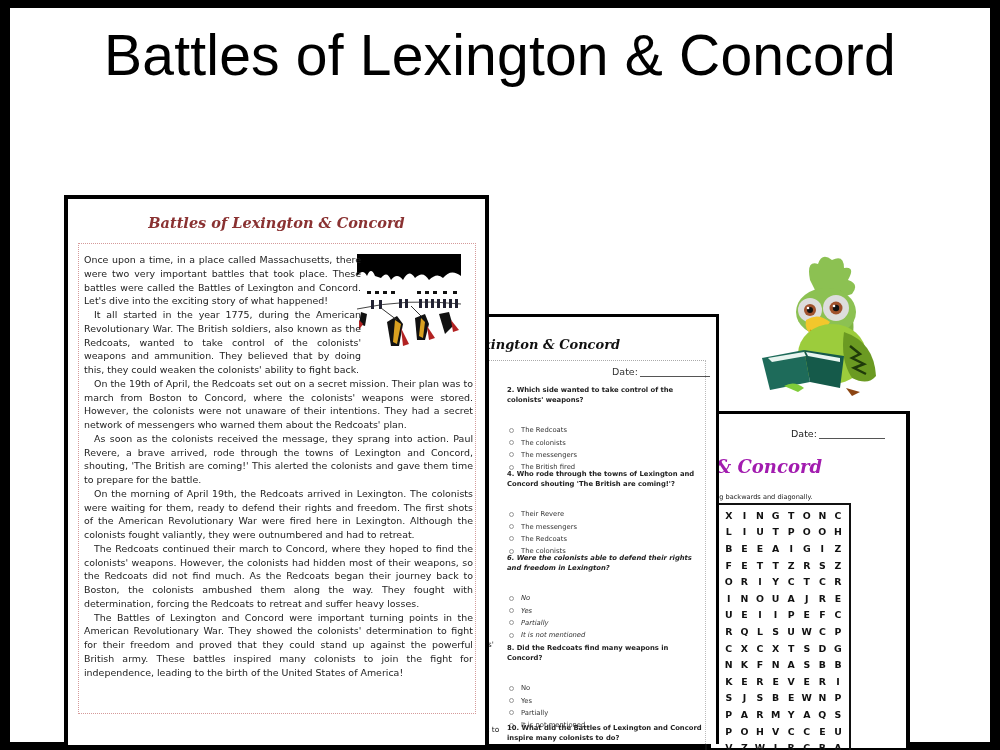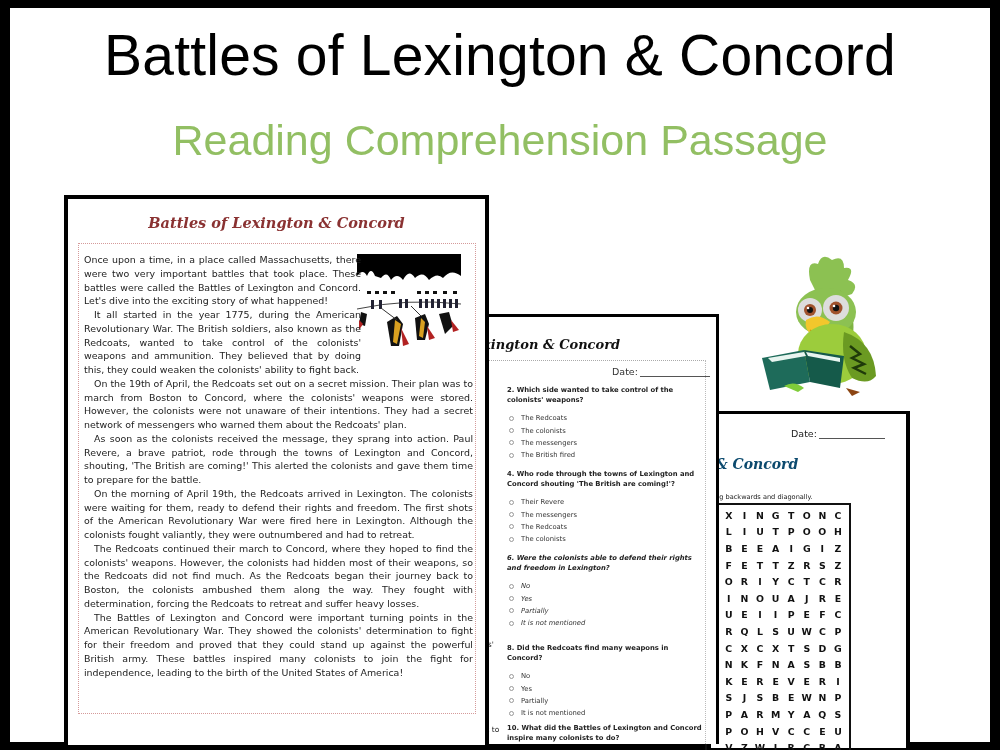--- a/index.html
+++ b/index.html
@@ -18,21 +18,21 @@
     font-family: "Liberation Sans", sans-serif; font-size: 43px; color: #92bf63;
   }
 
   
   .page-right {
     position: absolute; left: 708px; top: 411px; width: 202px; height: 340px;
     background: #fff; border: 3px solid #000; border-right-width: 4px;
   }
   .page-right .date { position: absolute; left: 80px; top: 14px; font-family: "DejaVu Sans", sans-serif; font-size: 9.5px; color: #222; }
   .page-right .date-line { display: inline-block; width: 66px; border-bottom: 1px solid #555; height: 9px; vertical-align: bottom; margin-left: 2px; }
-  .page-right .title { position: absolute; left: 4px; top: 42px; font-family: "DejaVu Serif", serif; font-style: italic; font-weight: bold; font-size: 14px; color: #0c4a6e; }
+  .page-right .title { position: absolute; left: 4px; top: 42px; font-family: "DejaVu Serif", serif; font-style: italic; font-weight: bold; font-size: 18px; color: #a21caf; }
   .page-right .instr { position: absolute; left: 4px; top: 79px; font-family: "DejaVu Sans", sans-serif; font-size: 6.6px; color: #222; white-space: nowrap; }
   .grid-box {
     position: absolute; left: -6px; top: 89px; width: 146px; height: 260px;
     border: 2px solid #111;
   }
   .grid-row { display: flex; height: 16.6px; align-items: center; padding-left: 14px; }
   .grid-row span { width: 15.6px; text-align: center; font-family: "DejaVu Sans", sans-serif; font-weight: bold; font-size: 9.4px; color: #111; }
   .grid-rows { padding-top: 2px; }
 
   
@@ -42,21 +42,21 @@
   }
   .page-mid .title { position: absolute; left: 2px; top: 20px; font-family: "DejaVu Serif", serif; font-style: italic; font-weight: bold; font-size: 13px; color: #111; white-space: nowrap; }
   .page-mid .dotline { position: absolute; left: 0; right: 10px; top: 43px; border-top: 1px dotted #aaa; }
   .page-mid .dotright { position: absolute; right: 10px; top: 43px; bottom: 0; border-right: 1px dotted #bbb; }
   .page-mid .date { position: absolute; left: 131px; top: 49px; font-family: "DejaVu Sans", sans-serif; font-size: 9.5px; color: #333; white-space: nowrap; }
   .page-mid .date-line { display: inline-block; width: 70px; border-bottom: 1px solid #555; height: 9px; vertical-align: bottom; margin-left: 2px; }
   .page-mid .lead { position: absolute; left: 2px; top: 49px; font-family: "DejaVu Sans", sans-serif; font-size: 9px; color: #333; }
   .frag { position: absolute; left: 0; font-family: "DejaVu Sans", sans-serif; font-size: 7.5px; color: #222; white-space: nowrap; }
   .q { position: absolute; left: 26px; width: 195px; }
   .q-text { font-family: "DejaVu Sans", sans-serif; font-weight: bold; font-size: 6.8px; line-height: 10px; color: #222; }
-  .q-opts { list-style: none; margin-top: 7px; }
+  .q-opts { list-style: none; margin-top: 19px; }
   .q-opts li { font-family: "DejaVu Sans", sans-serif; font-size: 6.8px; color: #333; height: 12.4px; display: flex; align-items: center; }
   .q-opts li .radio { width: 5px; height: 5px; border: 1px solid #999; border-radius: 50%; margin-right: 7px; margin-left: 2px; display: inline-block; }
 
   
   .page-left {
     position: absolute; left: 64px; top: 195px; width: 425px; height: 550px;
     background: #fff; border: 4px solid #000; border-bottom: none;
   }
   .page-left .title {
     position: absolute; left: 0; width: 417px; top: 15px; text-align: center;
@@ -79,21 +79,20 @@
   .passage p.first { text-indent: 0; }
   .wrap-narrow { width: 277px; }
 
   .parrot { position: absolute; left: 748px; top: 250px; width: 146px; height: 148px; }
 </style>
 </head>
 <body>
 
 <div class="frame">
   <div class="main-title">Battles of Lexington &amp; Concord</div>
-  <div class="sub-title">Reading Comprehension Passage</div>
 </div>
 
 <div class="page-right">
   <div class="date"><span>Date:</span><span class="date-line"></span></div>
   <div class="title">&amp; Concord</div>
   <div class="instr">ng backwards and diagonally.</div>
   <div class="grid-box">
     <div class="grid-rows" id="grid-rows">
         <div class="grid-row">
           <span>X</span>
@@ -394,21 +393,21 @@
           <line x1="54" y1="52" x2="64" y2="62" stroke="#333" stroke-width="1"></line>
           <path d="M4,58 L10,60 L8,72 L2,70 Z" fill="#111"></path>
           <path d="M2,66 L6,70 L2,76 Z" fill="#b22222"></path>
         </g>
       </svg>
     </div>
     <div class="passage">
       <p class="first wrap-narrow">Once upon a time, in a place called Massachusetts, there were two very important battles that took place. These battles were called the Battles of Lexington and Concord. Let's dive into the exciting story of what happened!</p>
       <p class="wrap-narrow">It all started in the year 1775, during the American Revolutionary War. The British soldiers, also known as the Redcoats, wanted to take control of the colonists' weapons and ammunition. They believed that by doing this, they could weaken the colonists' ability to fight back.</p>
       <p>On the 19th of April, the Redcoats set out on a secret mission. Their plan was to march from Boston to Concord, where the colonists' weapons were stored. However, the colonists were not unaware of their intentions. They had a secret network of messengers who warned them about the Redcoats' plan.</p>
-      <p>As soon as the colonists received the message, they sprang into action. Paul Revere, a brave patriot, rode through the towns of Lexington and Concord, shouting, 'The British are coming!' This alerted the colonists and gave them time to prepare for the battle.</p>
+      <p>As soon as the colonists received the message, they sprang into action. Paul Revere, a brave arrived, rode through the towns of Lexington and Concord, shouting, 'The British are coming!' This alerted the colonists and gave them time to prepare for the battle.</p>
       <p>On the morning of April 19th, the Redcoats arrived in Lexington. The colonists were waiting for them, ready to defend their rights and freedom. The first shots of the American Revolutionary War were fired here in Lexington. Although the colonists fought valiantly, they were outnumbered and had to retreat.</p>
       <p>The Redcoats continued their march to Concord, where they hoped to find the colonists' weapons. However, the colonists had hidden most of their weapons, so the Redcoats did not find much. As the Redcoats began their journey back to Boston, the colonists ambushed them along the way. They fought with determination, forcing the Redcoats to retreat and suffer heavy losses.</p>
       <p>The Battles of Lexington and Concord were important turning points in the American Revolutionary War. They showed the colonists' determination to fight for their freedom and proved that they could stand up against the powerful British army. These battles inspired many colonists to join the fight for independence, leading to the birth of the United States of America!</p>
     </div>
   </div>
 </div>
 
 <div class="parrot">
   <svg width="146" height="148" viewBox="0 0 146 148">
     <path d="M62,30 Q58,10 70,14 Q74,2 84,10 Q96,4 96,18 Q108,16 100,30 Q112,34 104,44 L92,48 L70,46 Z" fill="#8cc152"></path>

